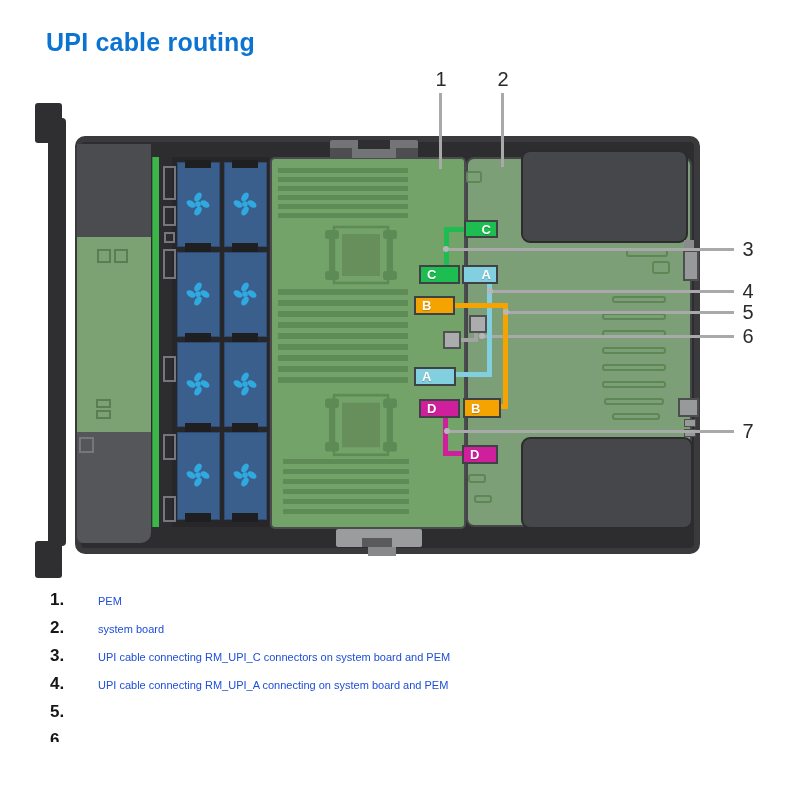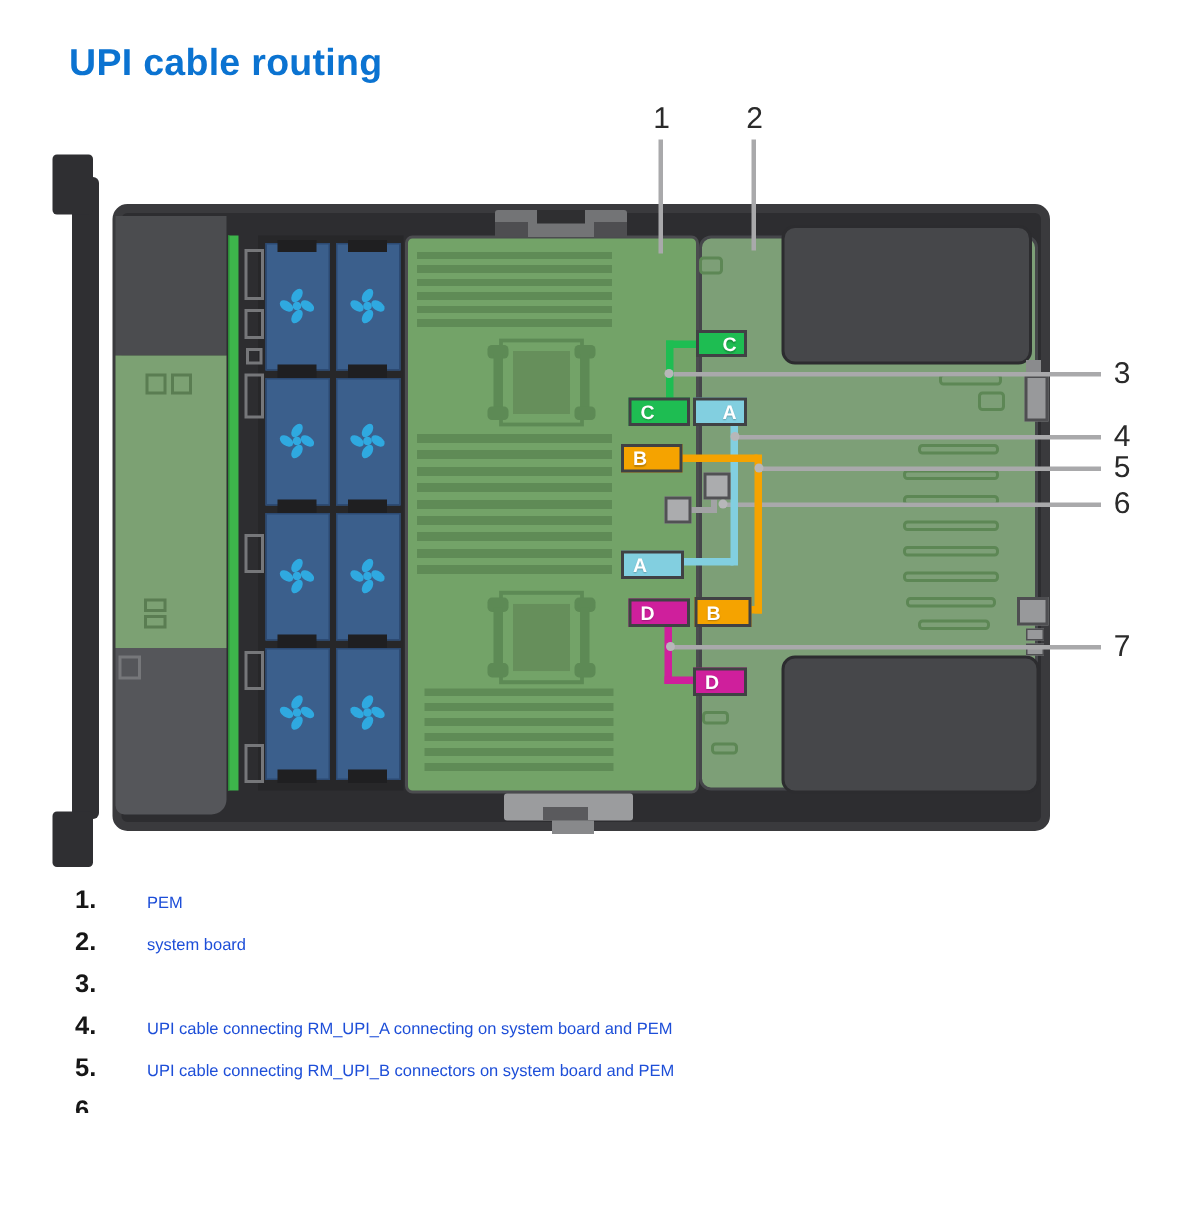--- a/index.html
+++ b/index.html
@@ -268,28 +268,28 @@
     <div class="legend-row">
         <span class="lnum">1.</span>
         <span class="ltext">PEM</span>
       </div>
     <div class="legend-row">
         <span class="lnum">2.</span>
         <span class="ltext">system board</span>
       </div>
     <div class="legend-row">
         <span class="lnum">3.</span>
+        <span class="ltext">UPI cable connecting RM_UPI_C connectors on system board and PEM</span>
       </div>
     <div class="legend-row">
         <span class="lnum">4.</span>
         <span class="ltext">UPI cable connecting RM_UPI_A connecting on system board and PEM</span>
       </div>
     <div class="legend-row">
         <span class="lnum">5.</span>
-        <span class="ltext">UPI cable connecting RM_UPI_B connectors on system board and PEM</span>
       </div>
     <div class="legend-row">
         <span class="lnum">6.</span>
       </div>
     <div class="legend-row">
         <span class="lnum">7.</span>
       </div>
   </div>
 
   <div class="abs" style="left:545px;top:788px;width:255px;height:19px;background:#eaebec;border-radius:5px 5px 0 0;"></div>

